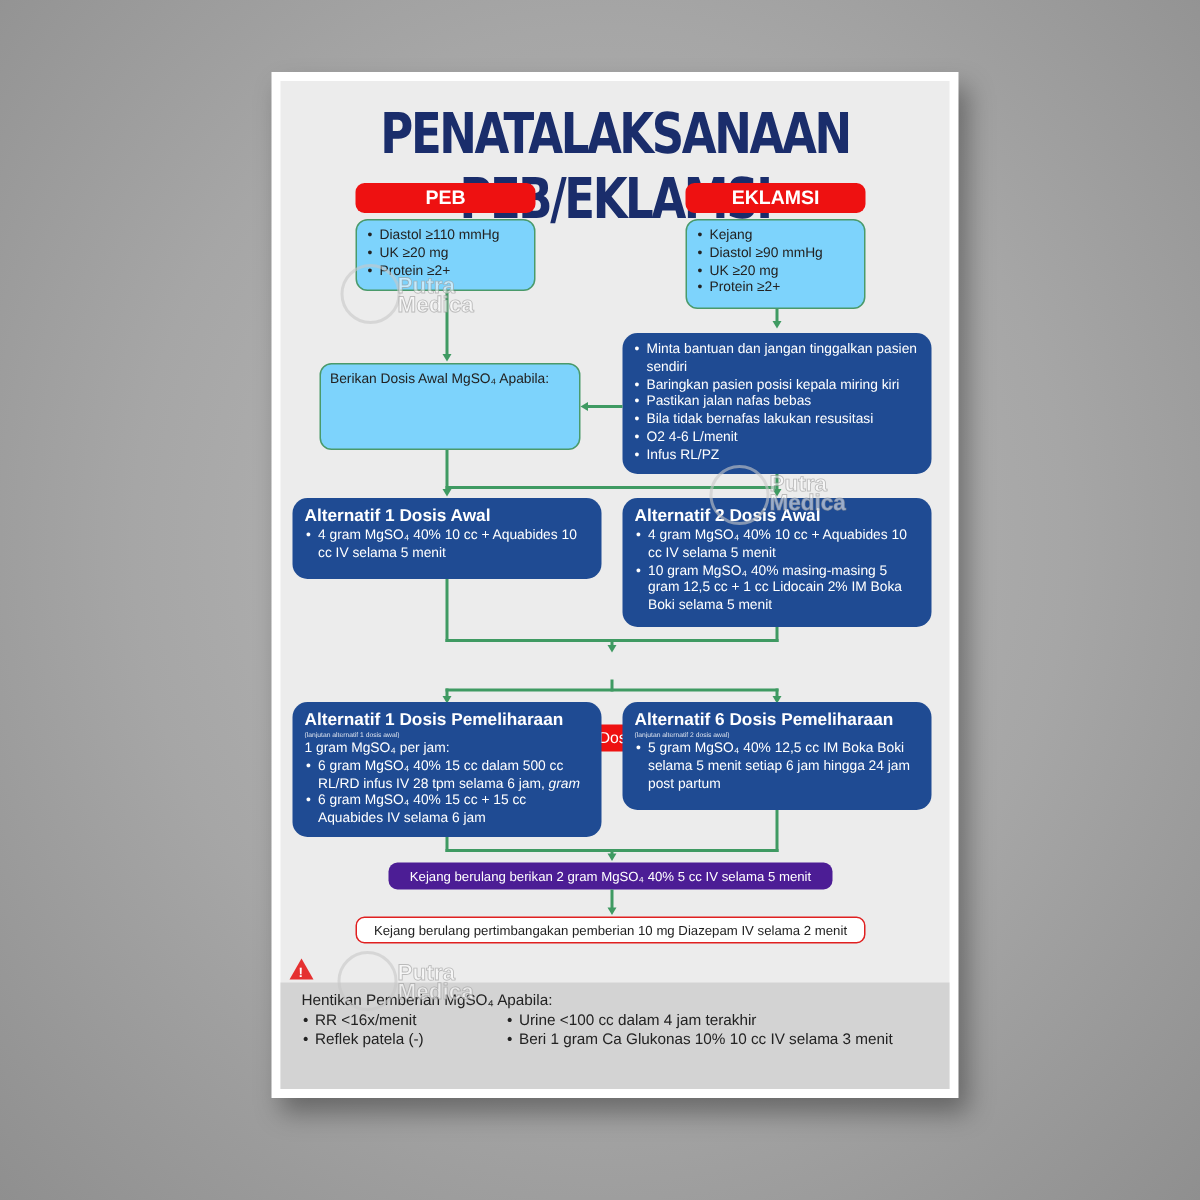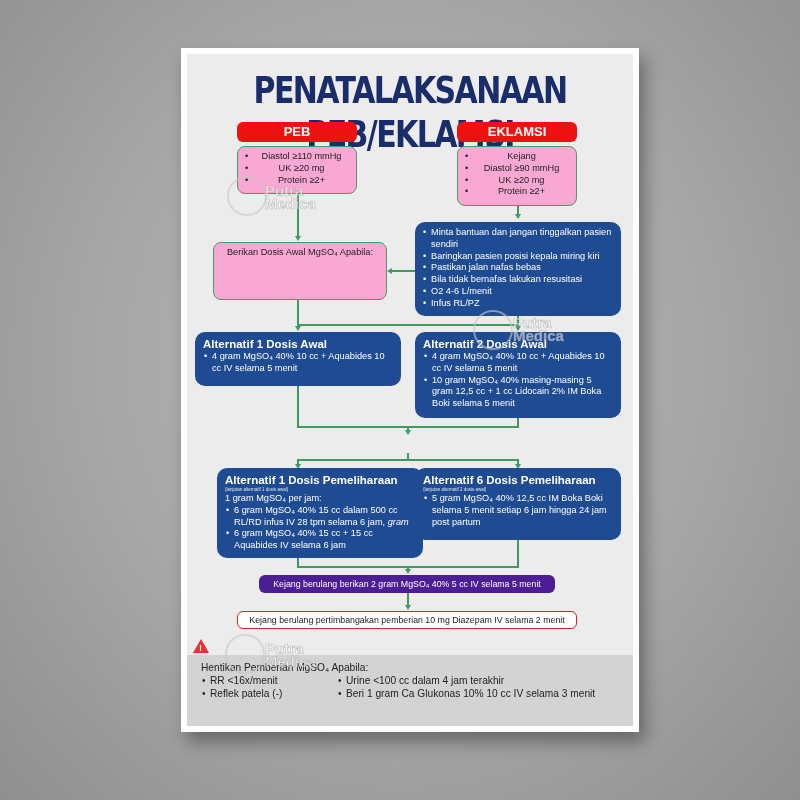--- a/index.html
+++ b/index.html
@@ -28,22 +28,22 @@
     color: #1a2d6b;
     transform: scaleY(1.25);
     transform-origin: top center;
   }
   .abs { position: absolute; }
   .red-label {
     background: #ee1111; color: #fff; border-radius: 6px;
     text-align: center; font-weight: bold; font-size: 13px; line-height: 20px;
   }
   .white-box {
-    background: #f9a8d4; border: 1.5px solid #4a9a6a; border-radius: 8px;
-    font-size: 9.2px; color: #222; line-height: 11.8px; padding: 4px 6px; text-align: center;
+    background: #7dd3fc; border: 1.5px solid #4a9a6a; border-radius: 8px;
+    font-size: 9.2px; color: #222; line-height: 11.8px; padding: 4px 6px;
   }
   .blue-box {
     background: #1f4b93; color: #fff; border-radius: 10px;
     font-size: 9.2px; line-height: 11.8px; padding: 5px 8px;
   }
   .blue-box .hd { font-weight: bold; font-size: 11.5px; line-height: 14px; }
   .blue-box .sub { font-size: 4.5px; line-height: 6px; opacity: 0.85; }
   ul.b { list-style: none; }
   ul.b li { position: relative; padding-left: 9px; }
   ul.b li::before { content: "\2022"; position: absolute; left: 1px; top: 0; }
@@ -171,21 +171,21 @@
 
     <div class="abs red-label" style="left:110px; top:381px; width:220px; height:18px; line-height:18px; font-weight:normal; font-size:10.5px;margin-top:48px;">Rujuk dan Mulai Dosis Pemeliharaan</div>
 
     <div class="line" style="left:220px; top:399px; width:2px; height:8px;"></div>
     <div class="line" style="left:110px; top:405px; width:222px; height:2px;"></div>
     <div class="line" style="left:110px; top:405px; width:2px; height:8px;"></div>
     <div class="line" style="left:330px; top:405px; width:2px; height:8px;"></div>
     <div class="arrow-down" style="left:108px; top:410px;"></div>
     <div class="arrow-down" style="left:328px; top:410px;"></div>
 
-    <div class="abs blue-box" style="left:8px; top:414px; width:206px; height:90px;margin-left:22px;">
+    <div class="abs blue-box" style="left:8px; top:414px; width:206px; height:90px;">
       <div class="hd">Alternatif 1 Dosis Pemeliharaan</div>
       <div class="sub">(lanjutan alternatif 1 dosis awal)</div>
       <div>1 gram MgSO₄ per jam:</div>
       <ul class="b">
         <li><span>6 gram MgSO₄ 40% 15 cc dalam 500 cc RL/RD infus IV 28 tpm selama 6 jam,</span> <i>gram</i></li>
         <li>6 gram MgSO₄ 40% 15 cc + 15 cc Aquabides IV selama 6 jam</li>
       </ul>
     </div>
 
     <div class="abs blue-box" style="left:228px; top:414px; width:206px; height:72px;">

